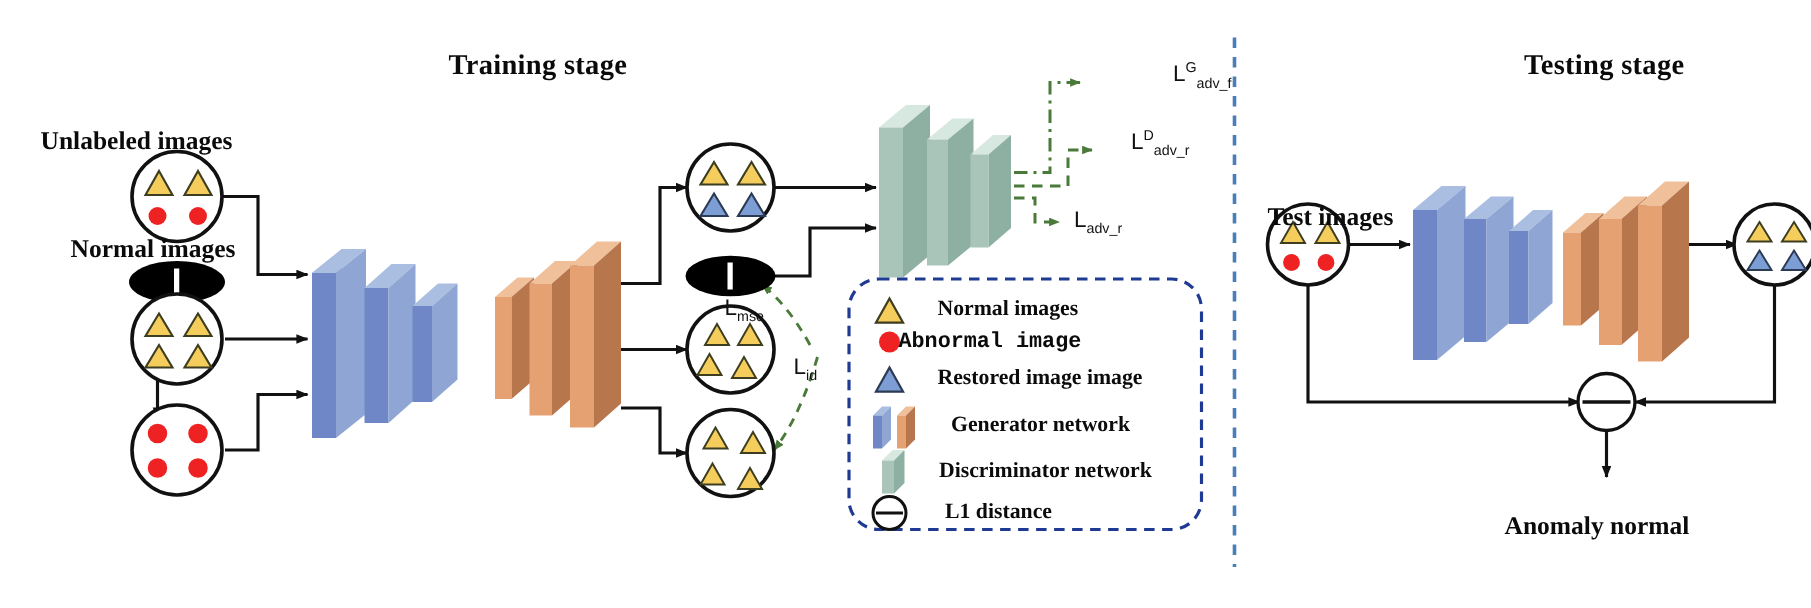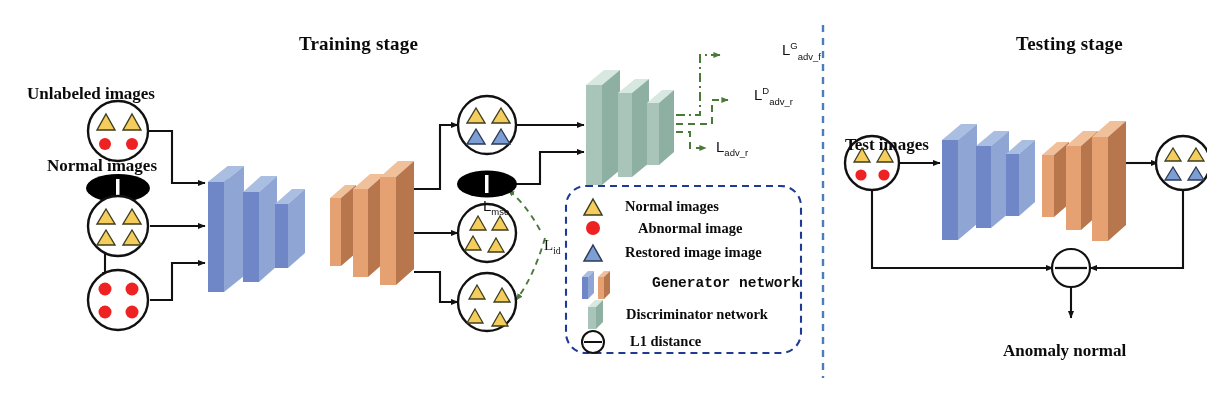--- a/index.html
+++ b/index.html
@@ -293,24 +293,24 @@
   </div>
   <div class="losslbl" style="left:754px;top:85px;">
     <span class="lossmain">L</span><sup class="losssup">D</sup><sub class="losssub">adv_r</sub>
   </div>
   <div class="losslbl" style="left:716px;top:138px;">
     <span class="lossmain">L</span><sub class="losssub">adv_r</sub>
   </div>
   <div class="losslbl" style="left:483px;top:197px;">
     <span class="lossmain">L</span><sub class="losssub">mse</sub>
   </div>
-  <div class="losslbl" style="left:544px;top:236px;font-family:Liberation Serif, serif;">
+  <div class="losslbl" style="left:529px;top:236px;">
     <span class="lossmain">L</span><sub class="losssub">id</sub>
   </div>
 
   <div class="lbl legtext" style="left:625px;top:198px;">Normal images</div>
-  <div class="lbl legtext" style="left:638px;top:220px;">Abnormal image</div>
+  <div class="lbl legtext" style="left:599px;top:220px;font-family:Liberation Mono, monospace;">Abnormal image</div>
   <div class="lbl legtext" style="left:625px;top:244px;">Restored image image</div>
-  <div class="lbl legtext" style="left:652px;top:275px;font-family:Liberation Mono, monospace;">Generator network</div>
+  <div class="lbl legtext" style="left:634px;top:275px;">Generator network</div>
   <div class="lbl legtext" style="left:626px;top:306px;text-align:right;">Discriminator network</div>
   <div class="lbl legtext" style="left:630px;top:333px;text-align:right;">L1 distance</div>
 
 </div>
 
 </body></html>

